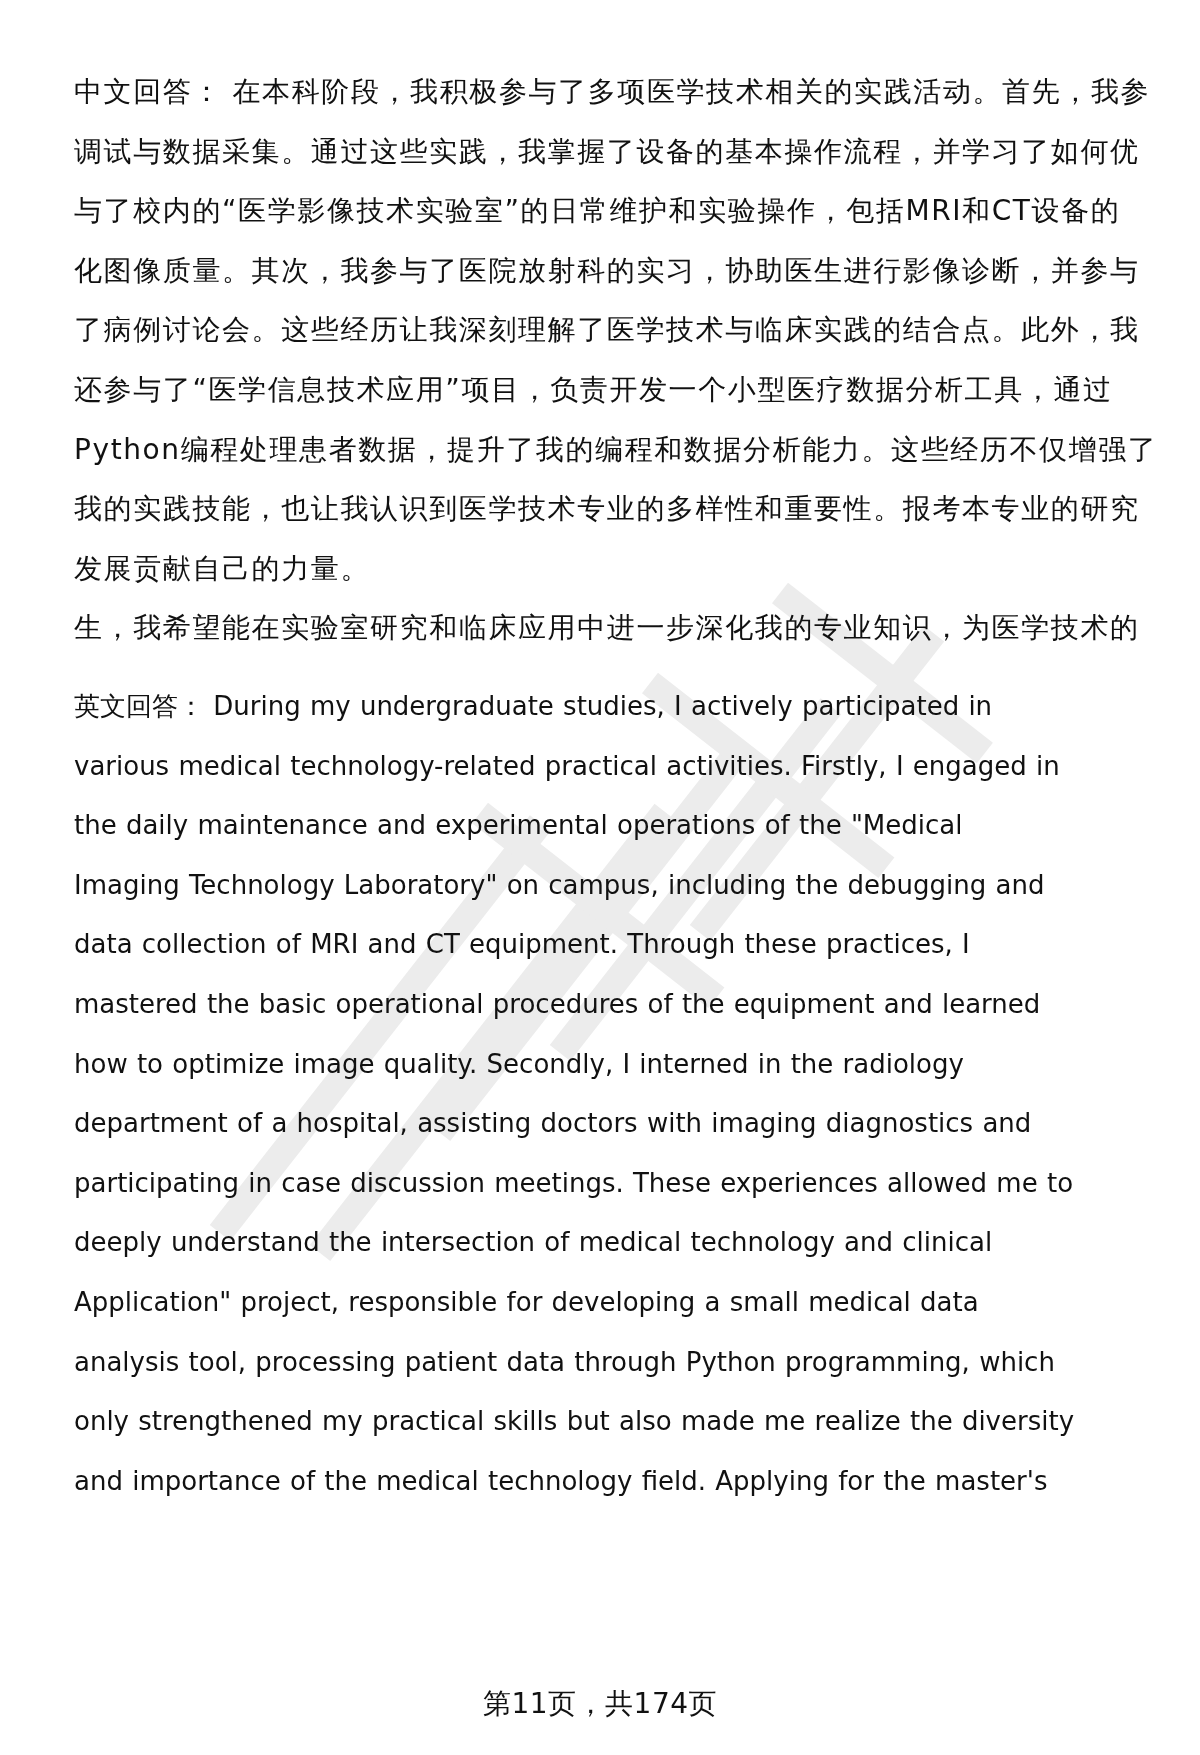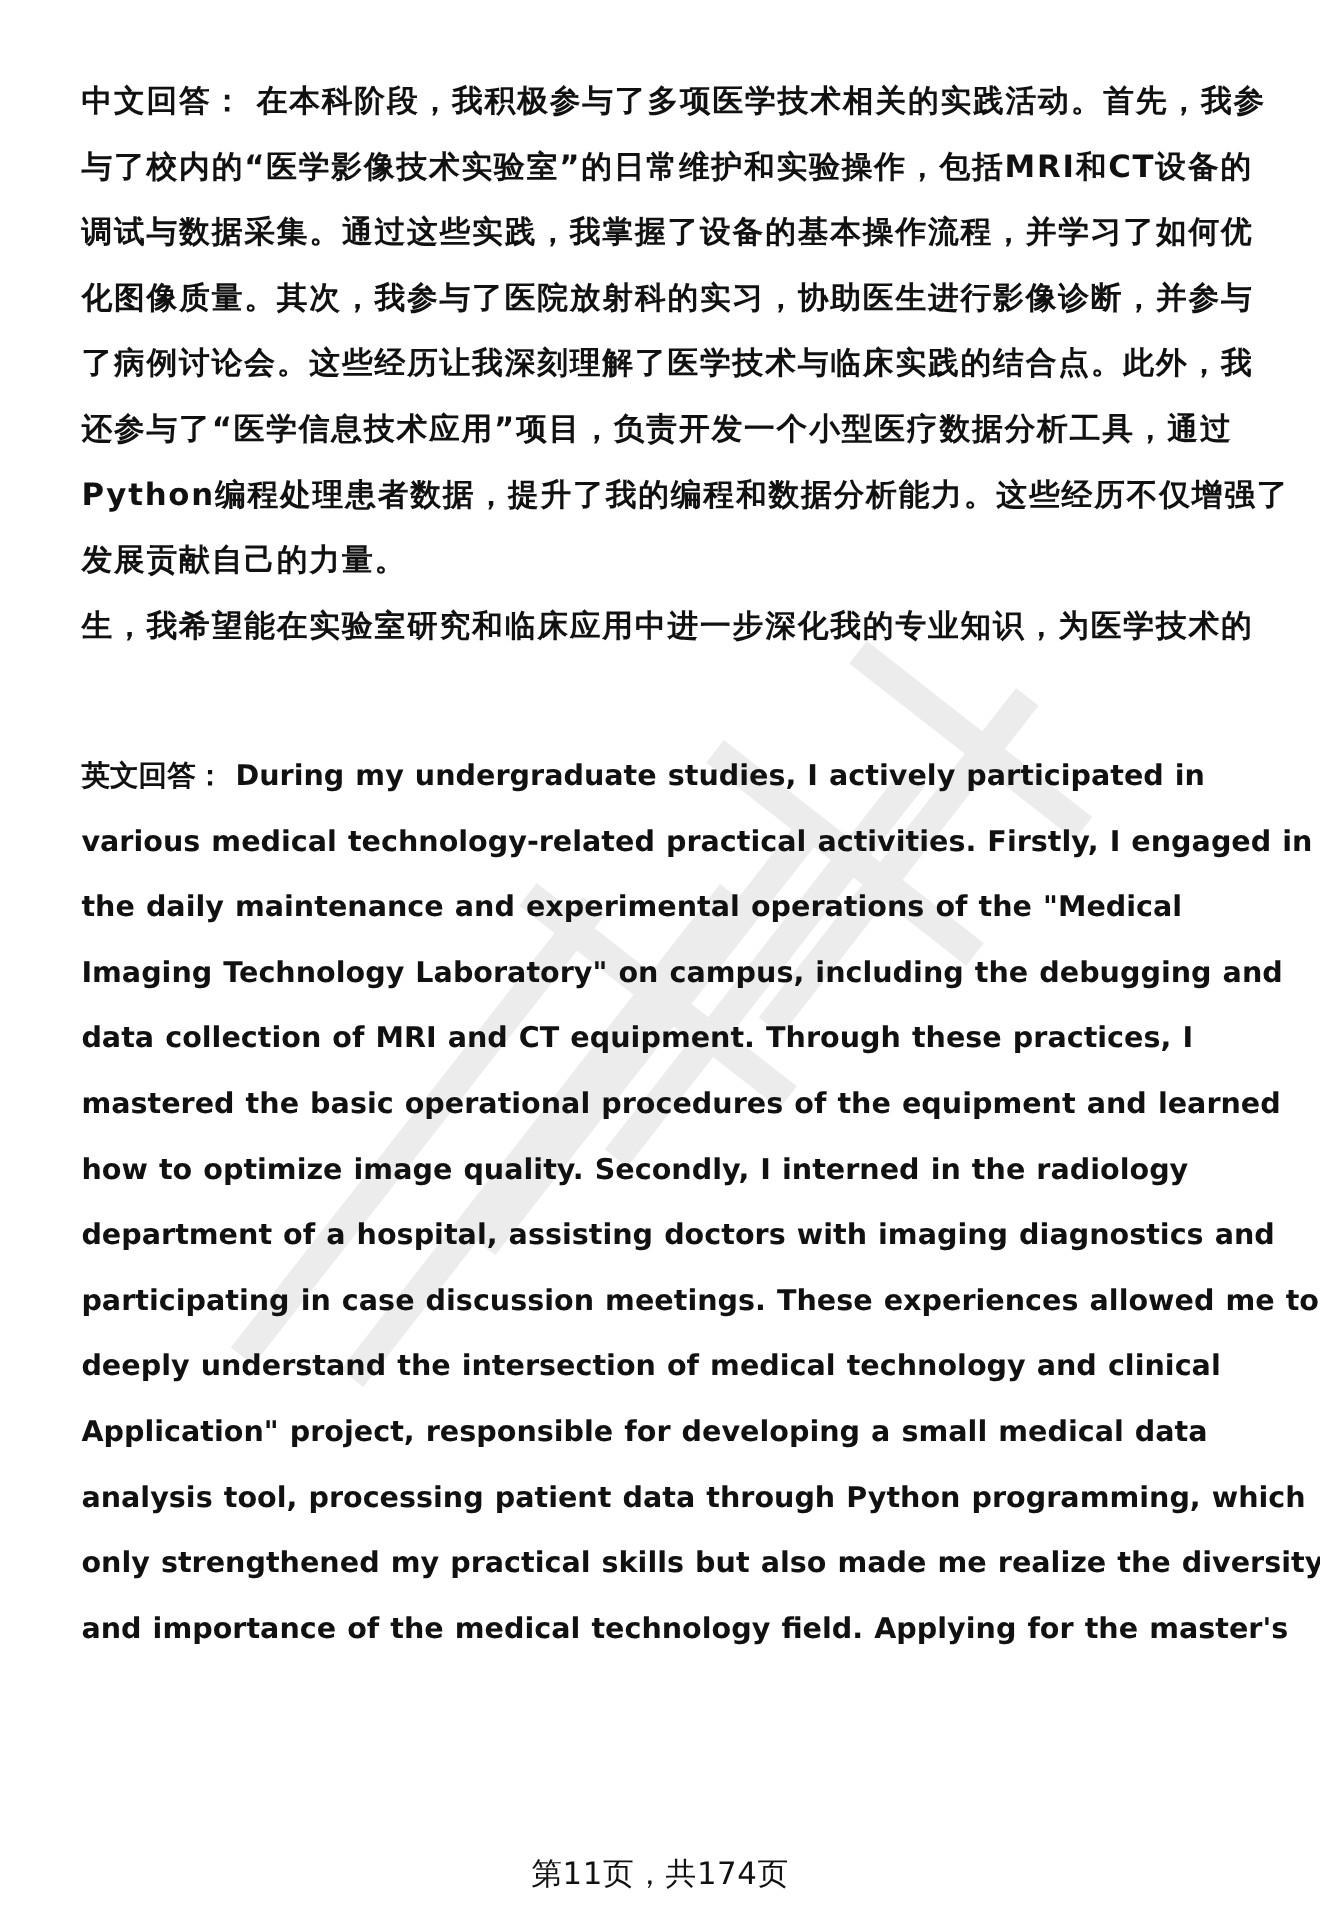--- a/index.html
+++ b/index.html
@@ -4,21 +4,21 @@
 <style>
   html, body { margin: 0; padding: 0; background: #ffffff; }
   body { width: 1200px; height: 1755px; position: relative; overflow: hidden;
          font-family: "DejaVu Sans", "Liberation Sans", sans-serif; color: #111111; }
   .page { position: absolute; left: 0; top: 0; width: 1200px; height: 1755px; }
   .watermark { position: absolute; left: 180px; top: 520px; width: 900px; height: 760px;
                pointer-events: none; }
   .wm-stroke { position: absolute; background: #ececec; height: 26px; transform-origin: left center; }
   .para { position: absolute; left: 74px; width: 1100px; }
   .line { display: block; height: 59.6px; line-height: 59.6px; white-space: nowrap;
-          font-size: 27px; letter-spacing: 0.4px; font-weight: bold; }
+          font-size: 27px; letter-spacing: 0.4px; }
   .zh .line { font-size: 28px; letter-spacing: 1.6px; }
   .en .line { font-size: 26px; letter-spacing: 0px; word-spacing: 1px; }
   #para-zh { top: 62px; }
   #para-en { top: 677px; }
   .footer { position: absolute; left: 0; width: 1200px; top: 1660px; text-align: center;
             font-size: 28px; line-height: 40px; letter-spacing: 0.5px; margin-top: 24px; }
 </style>
 </head>
 <body>
 
@@ -30,26 +30,27 @@
     <div class="wm-stroke" style="left:260px; top:600px; width:480px; transform:rotate(-52deg);"></div>
     <div class="wm-stroke" style="left:380px; top:520px; width:440px; transform:rotate(-52deg);"></div>
     <div class="wm-stroke" style="left:520px; top:400px; width:380px; transform:rotate(-52deg);"></div>
     <div class="wm-stroke" style="left:300px; top:280px; width:300px; transform:rotate(38deg);"></div>
     <div class="wm-stroke" style="left:470px; top:150px; width:300px; transform:rotate(38deg);"></div>
     <div class="wm-stroke" style="left:600px; top:60px; width:260px; transform:rotate(38deg);"></div>
   </div>
 
   <div class="para zh" id="para-zh">
     <span class="line">中文回答： 在本科阶段，我积极参与了多项医学技术相关的实践活动。首先，我参</span>
+    <span class="line">调试与数据采集。通过这些实践，我掌握了设备的基本操作流程，并学习了如何优</span>
     <span class="line">与了校内的“医学影像技术实验室”的日常维护和实验操作，包括MRI和CT设备的</span>
-    <span class="line">调试与数据采集。通过这些实践，我掌握了设备的基本操作流程，并学习了如何优</span>
     <span class="line">化图像质量。其次，我参与了医院放射科的实习，协助医生进行影像诊断，并参与</span>
     <span class="line">了病例讨论会。这些经历让我深刻理解了医学技术与临床实践的结合点。此外，我</span>
     <span class="line">还参与了“医学信息技术应用”项目，负责开发一个小型医疗数据分析工具，通过</span>
     <span class="line">Python编程处理患者数据，提升了我的编程和数据分析能力。这些经历不仅增强了</span>
+    <span class="line">我的实践技能，也让我认识到医学技术专业的多样性和重要性。报考本专业的研究</span>
     <span class="line">发展贡献自己的力量。</span>
     <span class="line">生，我希望能在实验室研究和临床应用中进一步深化我的专业知识，为医学技术的</span>
   </div>
 
   <div class="para en" id="para-en">
     <span class="line">英文回答： During my undergraduate studies, I actively participated in</span>
     <span class="line">various medical technology-related practical activities. Firstly, I engaged in</span>
     <span class="line">the daily maintenance and experimental operations of the "Medical</span>
     <span class="line">Imaging Technology Laboratory" on campus, including the debugging and</span>
     <span class="line">data collection of MRI and CT equipment. Through these practices, I</span>

